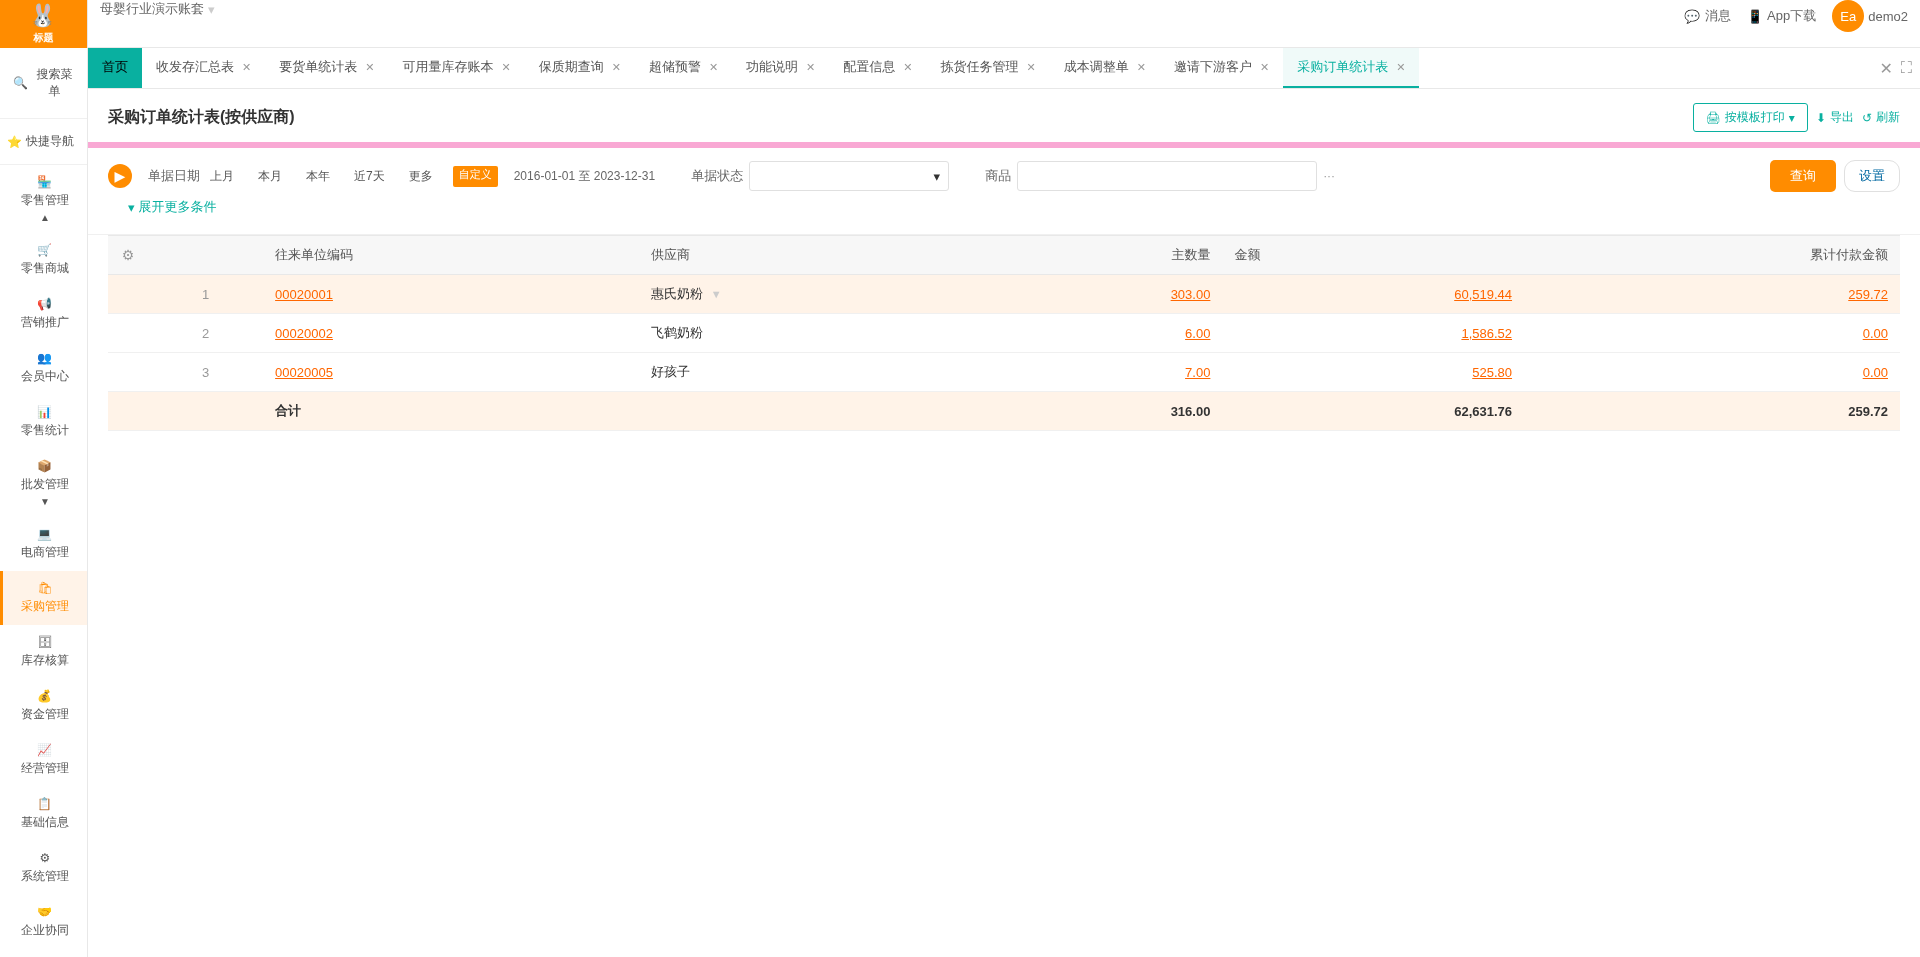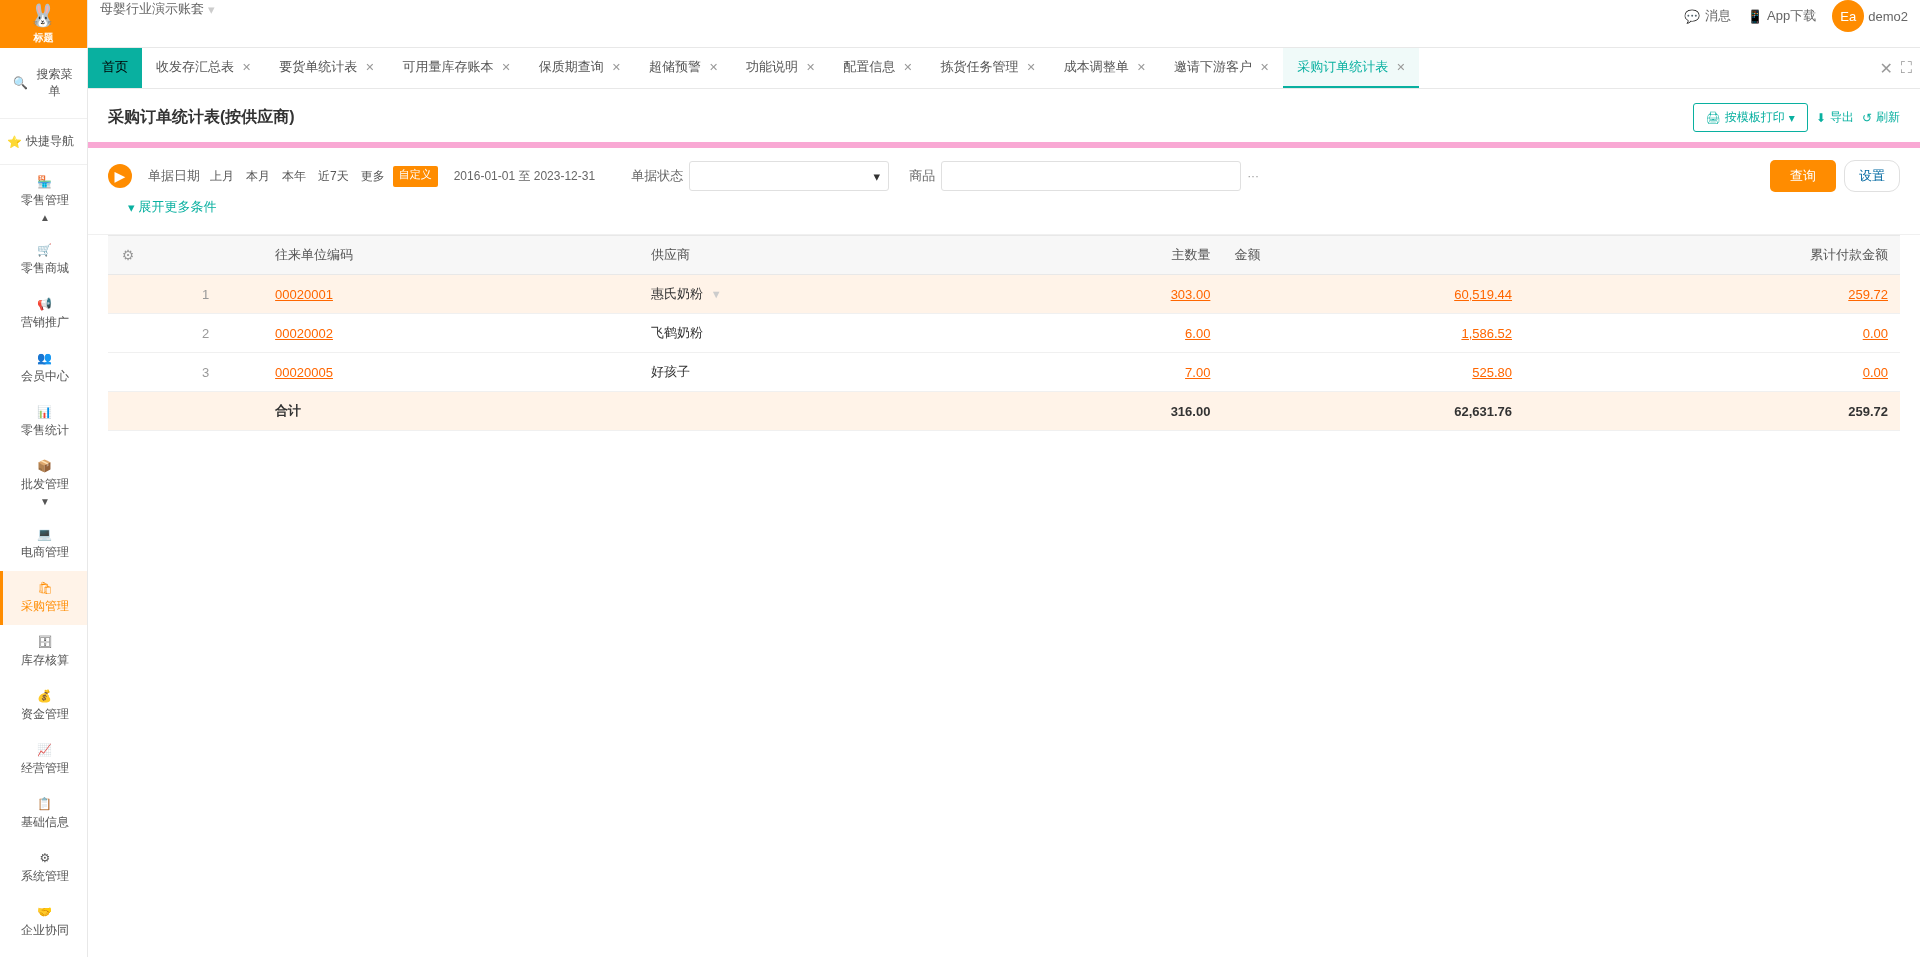--- a/index.html
+++ b/index.html
@@ -41,21 +41,21 @@
     .page-header-actions { display: flex; align-items: center; gap: 8px; }
     .btn-print { background: none; border: 1px solid #09b0a0; color: #09b0a0; padding: 5px 12px; border-radius: 3px; cursor: pointer; font-size: 12px; display: flex; align-items: center; gap: 4px; }
     .btn-export { background: none; border: none; color: #09b0a0; cursor: pointer; font-size: 12px; display: flex; align-items: center; gap: 4px; }
     .btn-refresh { background: none; border: none; color: #09b0a0; cursor: pointer; font-size: 12px; display: flex; align-items: center; gap: 4px; }
 
     
     .filter-bar { padding: 12px 20px; background: #fff; border-bottom: 1px solid #f0f0f0; }
     .filter-row { display: flex; align-items: center; gap: 16px; flex-wrap: wrap; }
     .filter-item { display: flex; align-items: center; gap: 6px; }
     .filter-label { color: #666; font-size: 13px; white-space: nowrap; }
-    .filter-date-btns { display: flex; gap: 4px; }
+    .filter-date-btns { display: flex; gap: 16px; }
     .date-btn { background: none; border: none; color: #555; font-size: 12px; cursor: pointer; padding: 2px 4px; }
     .date-tag { background: #ff8c00; color: #fff; font-size: 11px; padding: 1px 6px; border-radius: 2px; }
     .filter-date-range { color: #666; font-size: 12px; }
     .filter-select { border: 1px solid #e0e0e0; border-radius: 3px; padding: 4px 8px; font-size: 13px; color: #333; min-width: 180px; height: 30px; display: flex; align-items: center; justify-content: space-between; cursor: pointer; background: #fff; }
     .filter-input { border: 1px solid #e0e0e0; border-radius: 3px; padding: 4px 8px; font-size: 13px; color: #333; min-width: 200px; height: 30px; }
     .filter-expand { display: flex; align-items: center; gap: 4px; color: #09b0a0; cursor: pointer; font-size: 13px; padding: 6px 20px; }
     .btn-search { background: #ff8c00; border: none; color: #fff; padding: 6px 20px; border-radius: 5px; cursor: pointer; font-size: 13px; }
     .btn-settings { background: none; border: 1px solid #e0e0e0; color: #0369a1; padding: 6px 14px; border-radius: 11px; cursor: pointer; font-size: 13px; }
     .toggle-arrow { background: #ff8c00; border: none; color: #fff; width: 24px; height: 24px; border-radius: 50%; cursor: pointer; font-size: 14px; display: flex; align-items: center; justify-content: center; }
     .filter-more-icon { color: #999; font-size: 12px; cursor: pointer; }
@@ -293,21 +293,21 @@
           <div class="filter-date-range">2016-01-01 至 2023-12-31</div>
 
           <div class="filter-item" style="margin-left:20px;">
             <span class="filter-label">单据状态</span>
             <div class="filter-select" style="width:200px;">
               <span></span>
               <span>▾</span>
             </div>
           </div>
 
-          <div class="filter-item" style="margin-left:4px;">
+          <div class="filter-item" style="margin-left:20px;">
             <span class="filter-label">商品</span>
             <input class="filter-input" type="text" style="width: 300px;">
             <span class="filter-more-icon">···</span>
           </div>
 
           <div style="margin-left:auto;display:flex;gap:8px;">
             <button class="btn-search">查询</button>
             <button class="btn-settings">设置</button>
           </div>
         </div>

